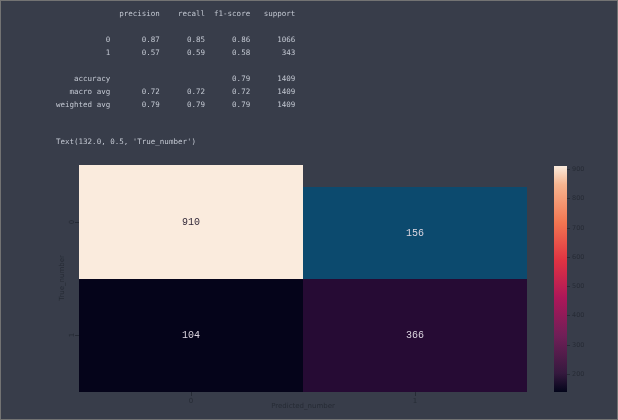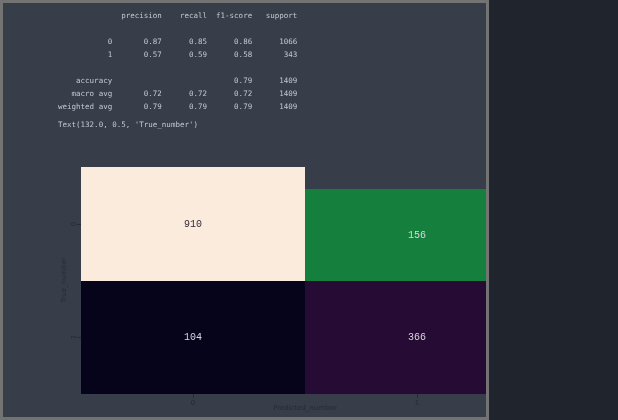--- a/index.html
+++ b/index.html
@@ -1,35 +1,35 @@
 <!DOCTYPE html>
 <html><head>
 <meta charset="utf-8">
 <style>
   html,body{margin:0;padding:0;background:#20242d;}
   .screen{
     position:relative;
-    width:489px;height:420px;
+    width:618px;height:420px;
     box-sizing:border-box;
-    border:3px solid #737373;
+    border:1px solid #737373;
     background:#383D4A;
     overflow:hidden;
     font-family:"DejaVu Sans", sans-serif;
   }
   .console-text{
     position:absolute;
     margin:0;
     font-family:"DejaVu Sans Mono", monospace;
     font-size:7.5px;
     line-height:13px;
     color:#C3C8D2;
     white-space:pre;
   }
   #report{left:55px;top:6px;}
-  #textline{left:55px;top:115px;}
+  #textline{left:55px;top:134px;}
 
   
   #plot{
     position:absolute;
     left:78px;top:164px;
     width:448px;height:227px;
     display:grid;
     grid-template-columns:1fr 1fr;
     grid-template-rows:1fr 1fr;
   }
@@ -82,21 +82,21 @@
     accuracy                           0.79      1409
    macro avg       0.72      0.72      0.72      1409
 weighted avg       0.79      0.79      0.79      1409</pre>
 
   <pre id="textline" class="console-text">Text(132.0, 0.5, 'True_number')</pre>
 
   <div id="plot">
       <div class="cell" style="background: rgb(250, 235, 221);">
         <span class="annot" style="color: rgb(51, 42, 58);">910</span>
       </div>
-      <div class="cell" style="background: #15803d; margin-top: 22px;">
+      <div class="cell" style="background: #0c4a6e; margin-top: 22px;">
         <span class="annot" style="color: rgb(220, 214, 224);">156</span>
       </div>
       <div class="cell" style="background: rgb(5, 4, 26);">
         <span class="annot" style="color: rgb(220, 214, 224);">104</span>
       </div>
       <div class="cell" style="background: rgb(38, 11, 52);">
         <span class="annot" style="color: rgb(220, 214, 224);">366</span>
       </div>
     </div>
 

